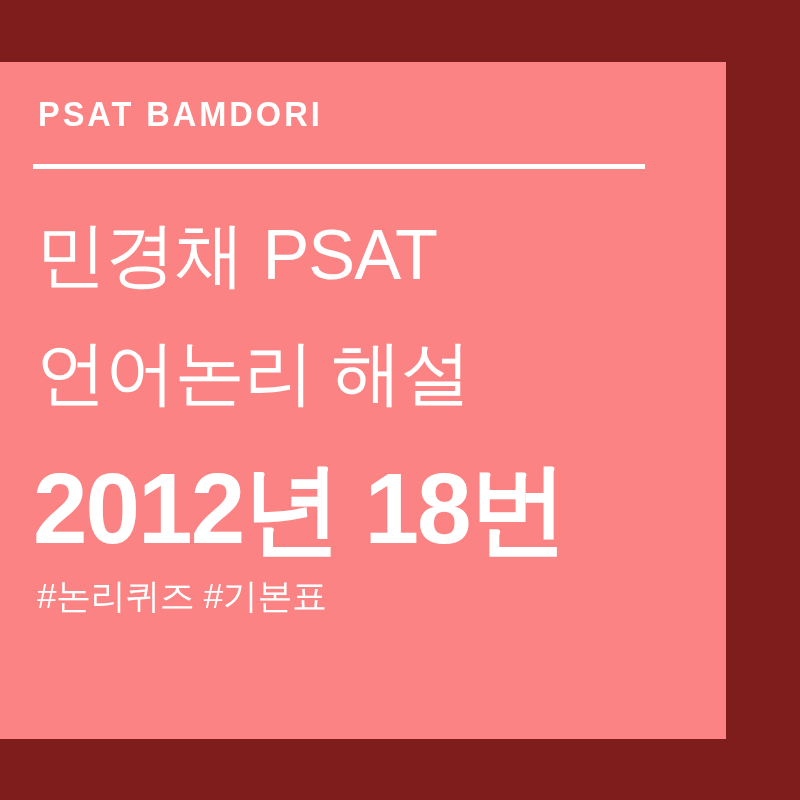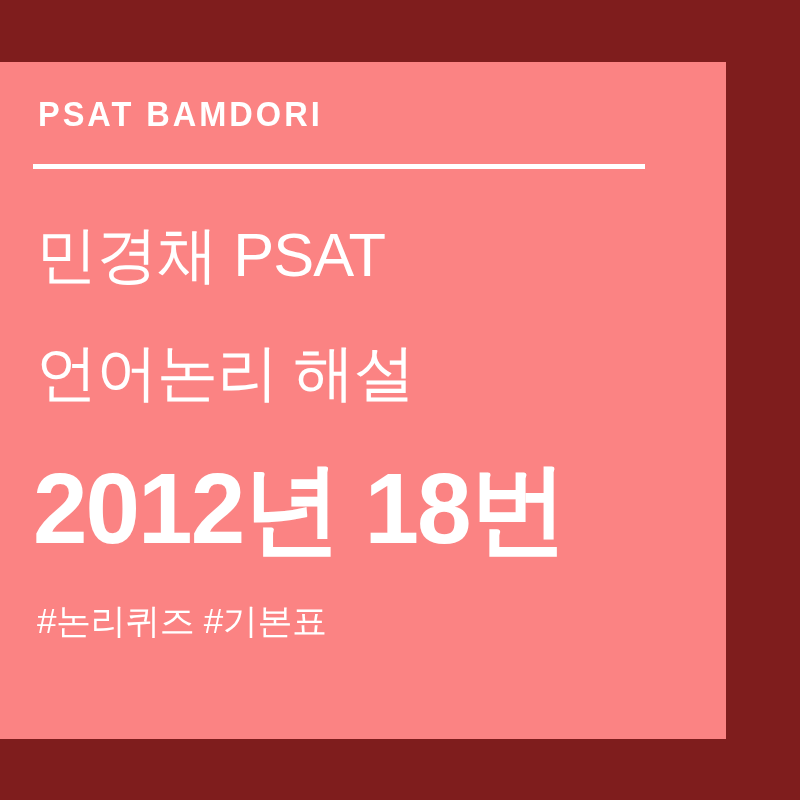--- a/index.html
+++ b/index.html
@@ -52,21 +52,21 @@
     background: #ffffff;
   }
 
   
   #headline {
     position: absolute;
     left: 36px;
     top: 196px;
     width: 680px;
     color: #ffffff;
-    font-size: 62px;
+    font-size: 71px;
     font-weight: 400;
     line-height: 118px;
     letter-spacing: -1px;
     white-space: nowrap;
   }
   #headline .hl-line {
     display: block;
     transform: scaleX(0.99);
     transform-origin: left top;
   }
@@ -83,21 +83,21 @@
     letter-spacing: -2px;
     white-space: nowrap;
     transform: scaleX(0.98);
     transform-origin: left top;
   }
 
   
   #tags {
     position: absolute;
     left: 37px;
-    top: 597px;
+    top: 572px;
     color: #ffffff;
     font-size: 35px;
     font-weight: 300;
     line-height: 48px;
     letter-spacing: -0.4px;
     white-space: nowrap;
   }
   #tags .tag-line { display: block; }
 </style>
 </head>

